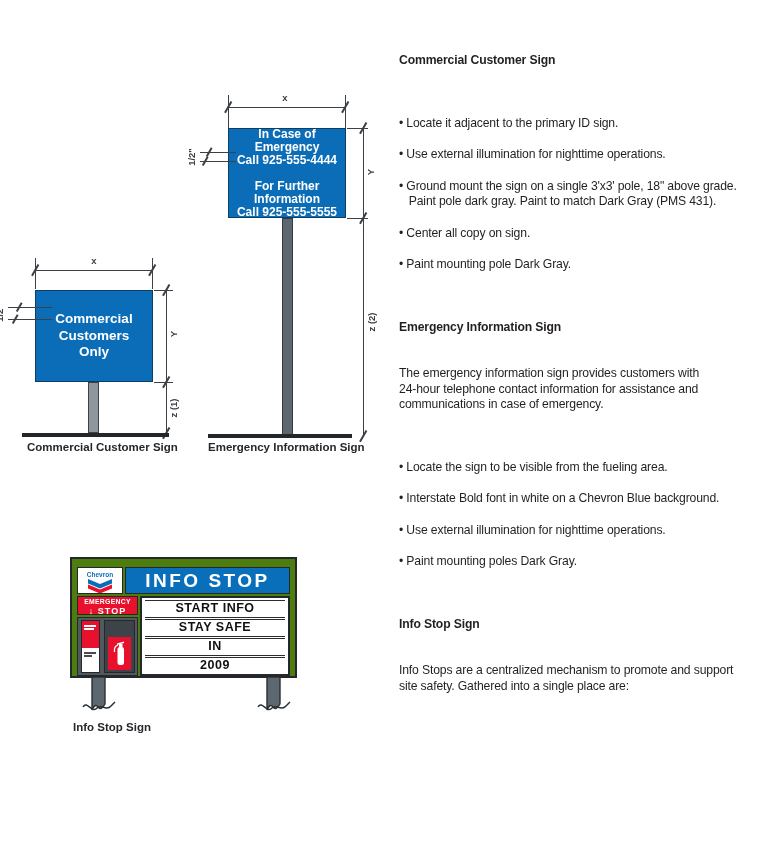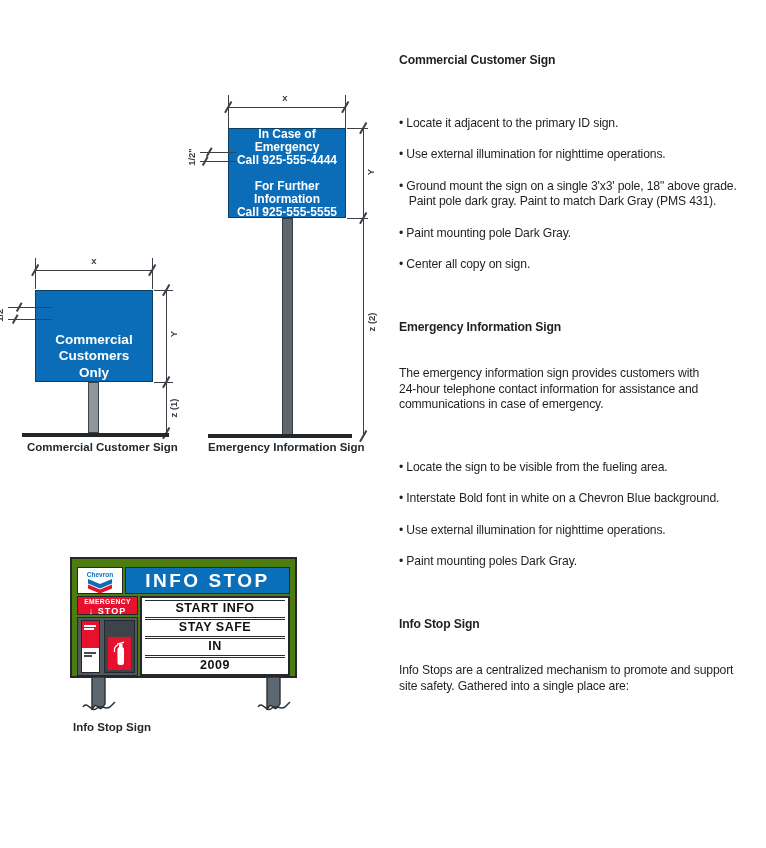--- a/index.html
+++ b/index.html
@@ -106,21 +106,21 @@
 
   <div>
 
     <div class="vline" style="left:35px;top:258px;height:31px;"></div>
     <div class="vline" style="left:152px;top:258px;height:31px;"></div>
     <div class="hline" style="left:35px;top:270px;width:118px;"></div>
     <div class="tick" style="left:35px;top:270px;"></div>
     <div class="tick" style="left:152px;top:270px;"></div>
     <div class="dimlabel" style="left:94px;top:260px;">x</div>
 
-    <div class="bluesign sign-commercial" style="left:35px;top:290px;width:118px;height:92px;align-items:flex-end;">
+    <div class="bluesign sign-commercial" style="left:35px;top:290px;width:118px;height:92px;">
       <div class="signtext">Commercial
 Customers
 Only</div>
     </div>
 
     <div class="hline" style="left:8px;top:307px;width:44px;"></div>
     <div class="hline" style="left:8px;top:319px;width:44px;"></div>
     <div class="tick" style="left:19px;top:307px;width:10px;"></div>
     <div class="tick" style="left:15px;top:319px;width:10px;"></div>
     <div class="vlabel" style="left:-1px;top:313px;">1/2"</div>
@@ -200,22 +200,22 @@
 
   <div class="rightcol">
 
     <div class="blk">
       <h3>Commercial Customer Sign</h3>
     </div>
     <div class="blk">• Locate it adjacent to the primary ID sign.</div>
     <div class="blk">• Use external illumination for nighttime operations.</div>
     <div class="blk">• Ground mount the sign on a single 3'x3' pole, 18" above grade.
    Paint pole dark gray. Paint to match Dark Gray (PMS 431).</div>
+    <div class="blk">• Center all copy on sign.</div>
     <div class="blk">• Paint mounting pole Dark Gray.</div>
-    <div class="blk">• Center all copy on sign.</div>
 
     <div class="blk">
       <h3>Emergency Information Sign</h3>
       <div>The emergency information sign provides customers with
 24-hour telephone contact information for assistance and
 communications in case of emergency.</div>
     </div>
     <div class="blk">• Locate the sign to be visible from the fueling area.</div>
     <div class="blk">• Interstate Bold font in white on a Chevron Blue background.</div>
     <div class="blk">• Use external illumination for nighttime operations.</div>

